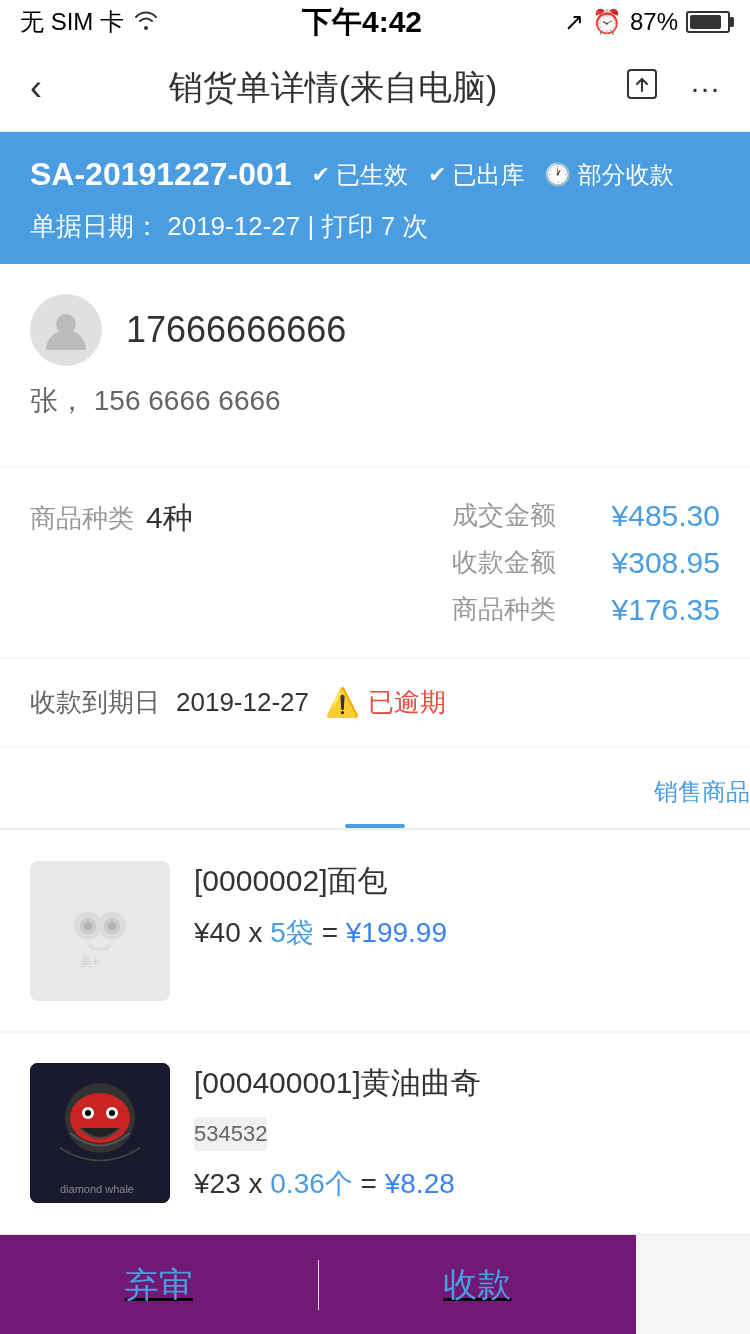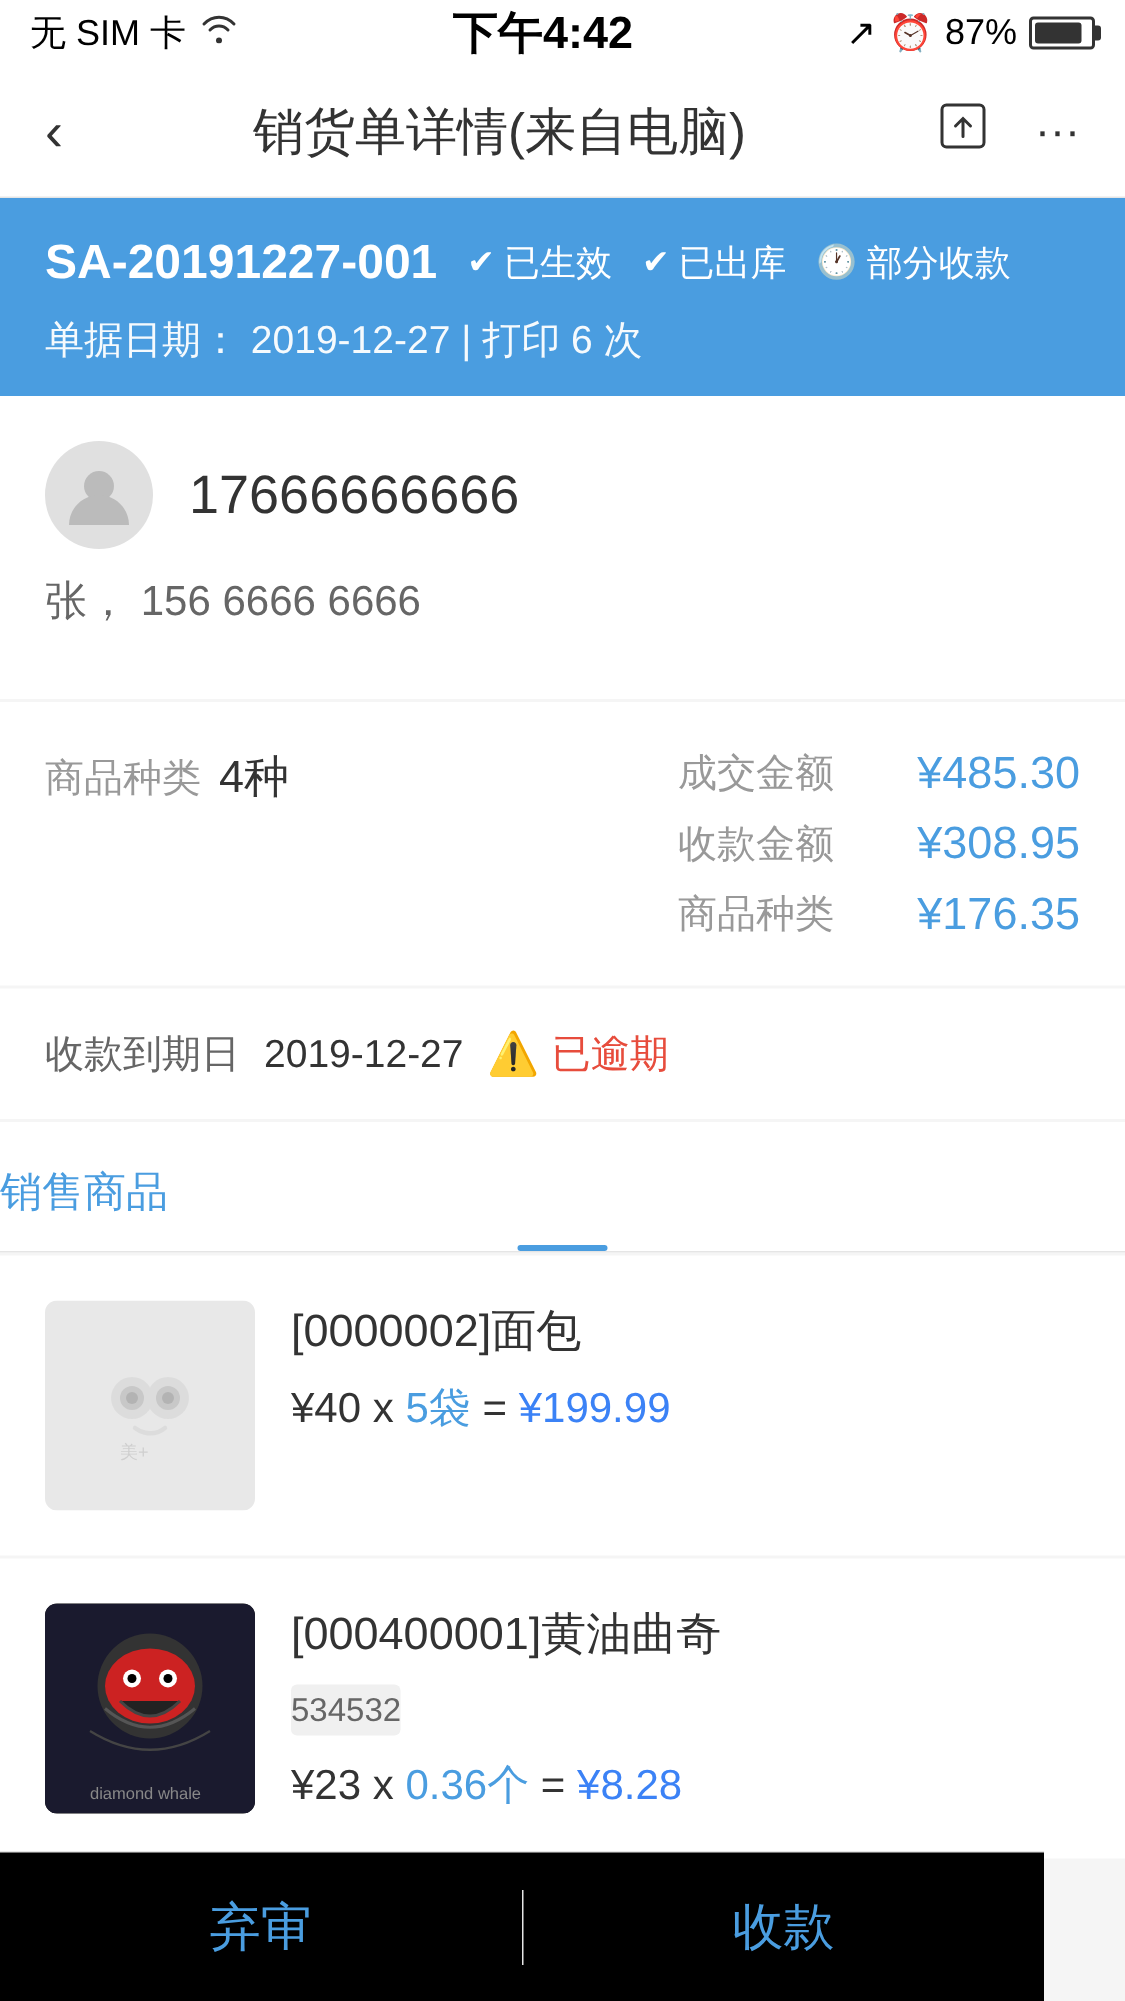--- a/index.html
+++ b/index.html
@@ -125,23 +125,23 @@
     .tabs-section {
       background: #fff;
       margin-bottom: 2px;
     }
     .tabs-row {
       display: flex;
       border-bottom: 1px solid #e5e5e5;
     }
     .tab-item {
       flex: 1;
-      text-align: left;
+      text-align: right;
       padding: 28px 0 20px;
-      font-size: 28px;
+      font-size: 24px;
       color: #999;
       position: relative;
       cursor: pointer;
     }
     .tab-item.active {
       color: #4a9de0;
       font-weight: 500;
     }
     .tab-item.active::after {
       content: '';
@@ -187,26 +187,27 @@
       border-radius: 4px;
       margin-bottom: 14px;
     }
     .product-price { font-size: 28px; color: #333; }
     .product-qty { color: #4a9de0; }
     .product-total { color: #3b82f6; font-weight: 500; }
 
     
     .bottom-bar {
       position: fixed;
-      bottom: 0; left: 0; width: 696px;
+      bottom: 0; left: 0; width: 636px;
       height: 100px;
-      background: #000000;
+      background: #701a75;
       border-top: 1px solid #e5e5e5;
       display: flex;
       align-items: center;
+      text-decoration: underline;
     }
     .bottom-btn {
       flex: 1;
       text-align: center;
       font-size: 34px;
       font-weight: 500;
       cursor: pointer;
       color: #4a9de0;
     }
     .bottom-btn-divider {
@@ -271,21 +272,21 @@
         <span class="badge-clock">🕐</span>
         <span>部分收款</span>
       </span>
     </div>
   </div>
   <div class="banner-date">
     <span>单据日期：</span>
     <span>2019-12-27</span>
     <span> | </span>
     <span>打印</span>
-    <span>6 次</span>
+    <span>7 次</span>
   </div>
 </div>
 
 <div class="customer-section">
   <div class="customer-top">
     <div class="customer-avatar">
       <svg viewBox="0 0 48 48" fill="none">
         <circle cx="24" cy="18" r="10" fill="#bbb"></circle>
         <path d="M4 44c0-11 9-20 20-20s20 9 20 20" fill="#bbb"></path>
       </svg>

